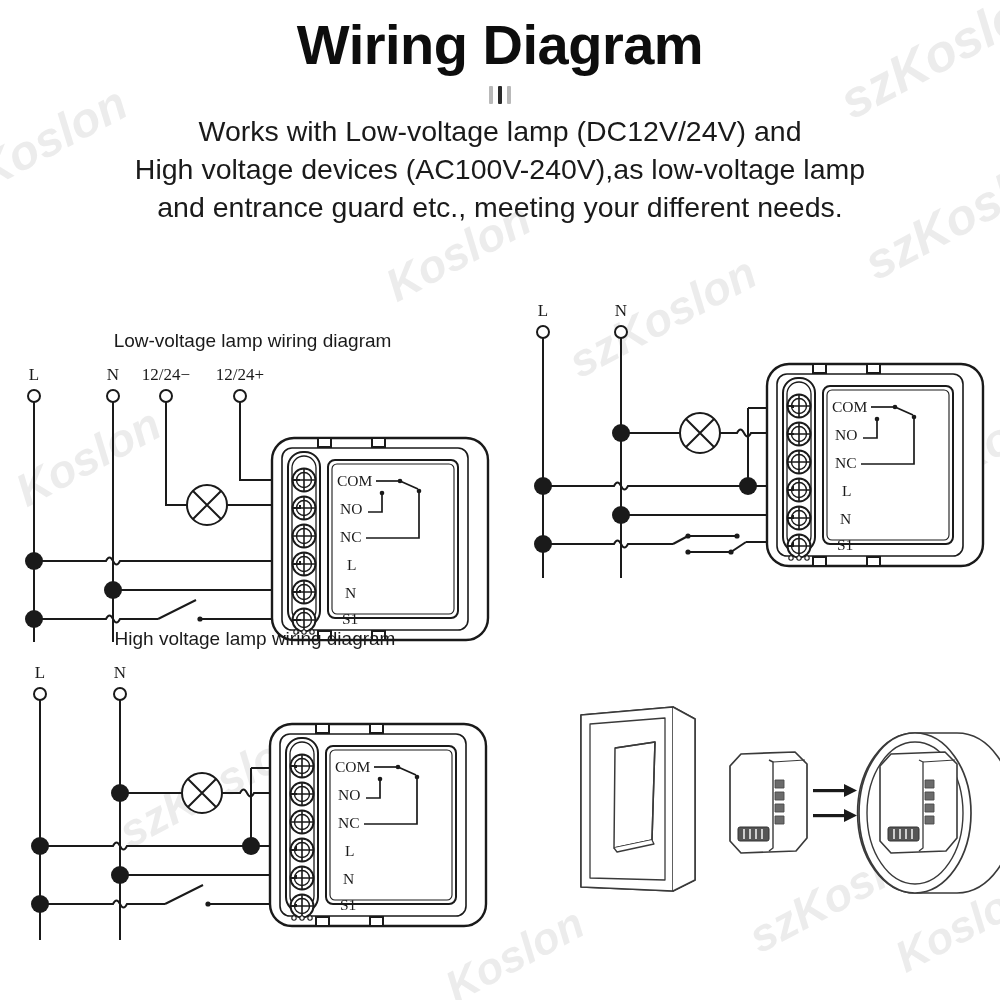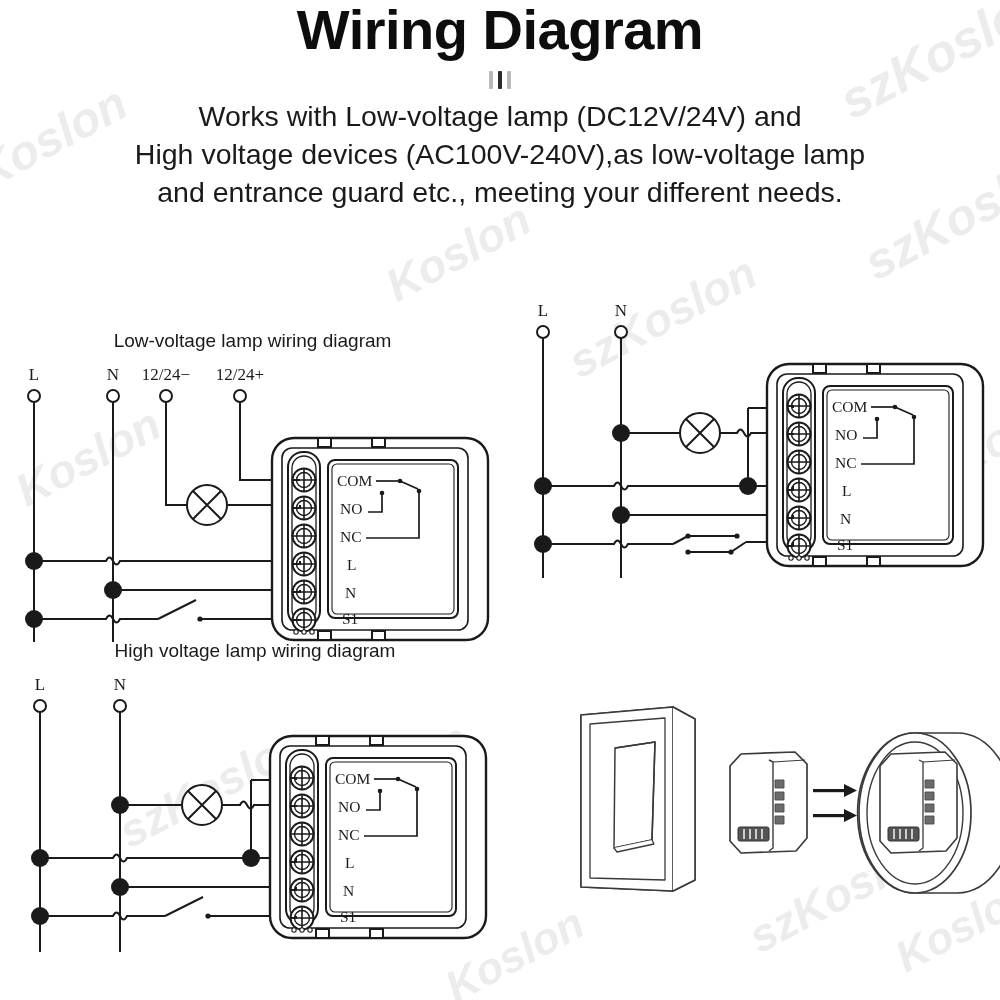--- a/index.html
+++ b/index.html
@@ -11,21 +11,21 @@
   body {
     width: 1000px; height: 1000px;
     position: relative;
     overflow: hidden;
     font-family: "Liberation Sans", sans-serif;
     color: #111;
   }
   #page { position: relative; width: 1000px; height: 1000px; }
 
   
-  .header { text-align: center; padding-top: 1px; }
+  .header { text-align: center; padding-top: 16px; }
   .title {
     font-family: "Liberation Sans", sans-serif;
     font-weight: bold;
     font-size: 56px;
     letter-spacing: -0.5px;
     line-height: 1.05;
     color: #0d0d0d;
     margin: 0;
   }
   .divider {
@@ -354,21 +354,21 @@
 
           <path d="M288 120 V118 H282"></path>
           <path d="M288 145 V146 H282"></path>
           <path d="M288 198 V202 H282"></path>
           <path d="M288 227 V230 H282"></path>
           <path d="M288 254 V258 H282"></path>
         </g>
       </svg>
     </div>
 
-    <div class="panel" style="left:0px; top:340px; width:520px;margin-top:12px;">
+    <div class="panel" style="left:0px; top:340px; width:520px;">
       <p class="panel-title" style="margin-left:-10px;">High voltage lamp wiring diagram</p>
 
       <svg width="520" height="290" viewBox="0 0 520 290">
         <g fill="none" stroke="#1a1a1a" stroke-width="2">
 
           <text x="40" y="28" font-family="Liberation Serif, serif" font-size="17" fill="#1a1a1a" stroke="none" text-anchor="middle">L</text>
           <text x="120" y="28" font-family="Liberation Serif, serif" font-size="17" fill="#1a1a1a" stroke="none" text-anchor="middle">N</text>
 
           <circle cx="40" cy="44" r="6" fill="#fff"></circle>
           <circle cx="120" cy="44" r="6" fill="#fff"></circle>

